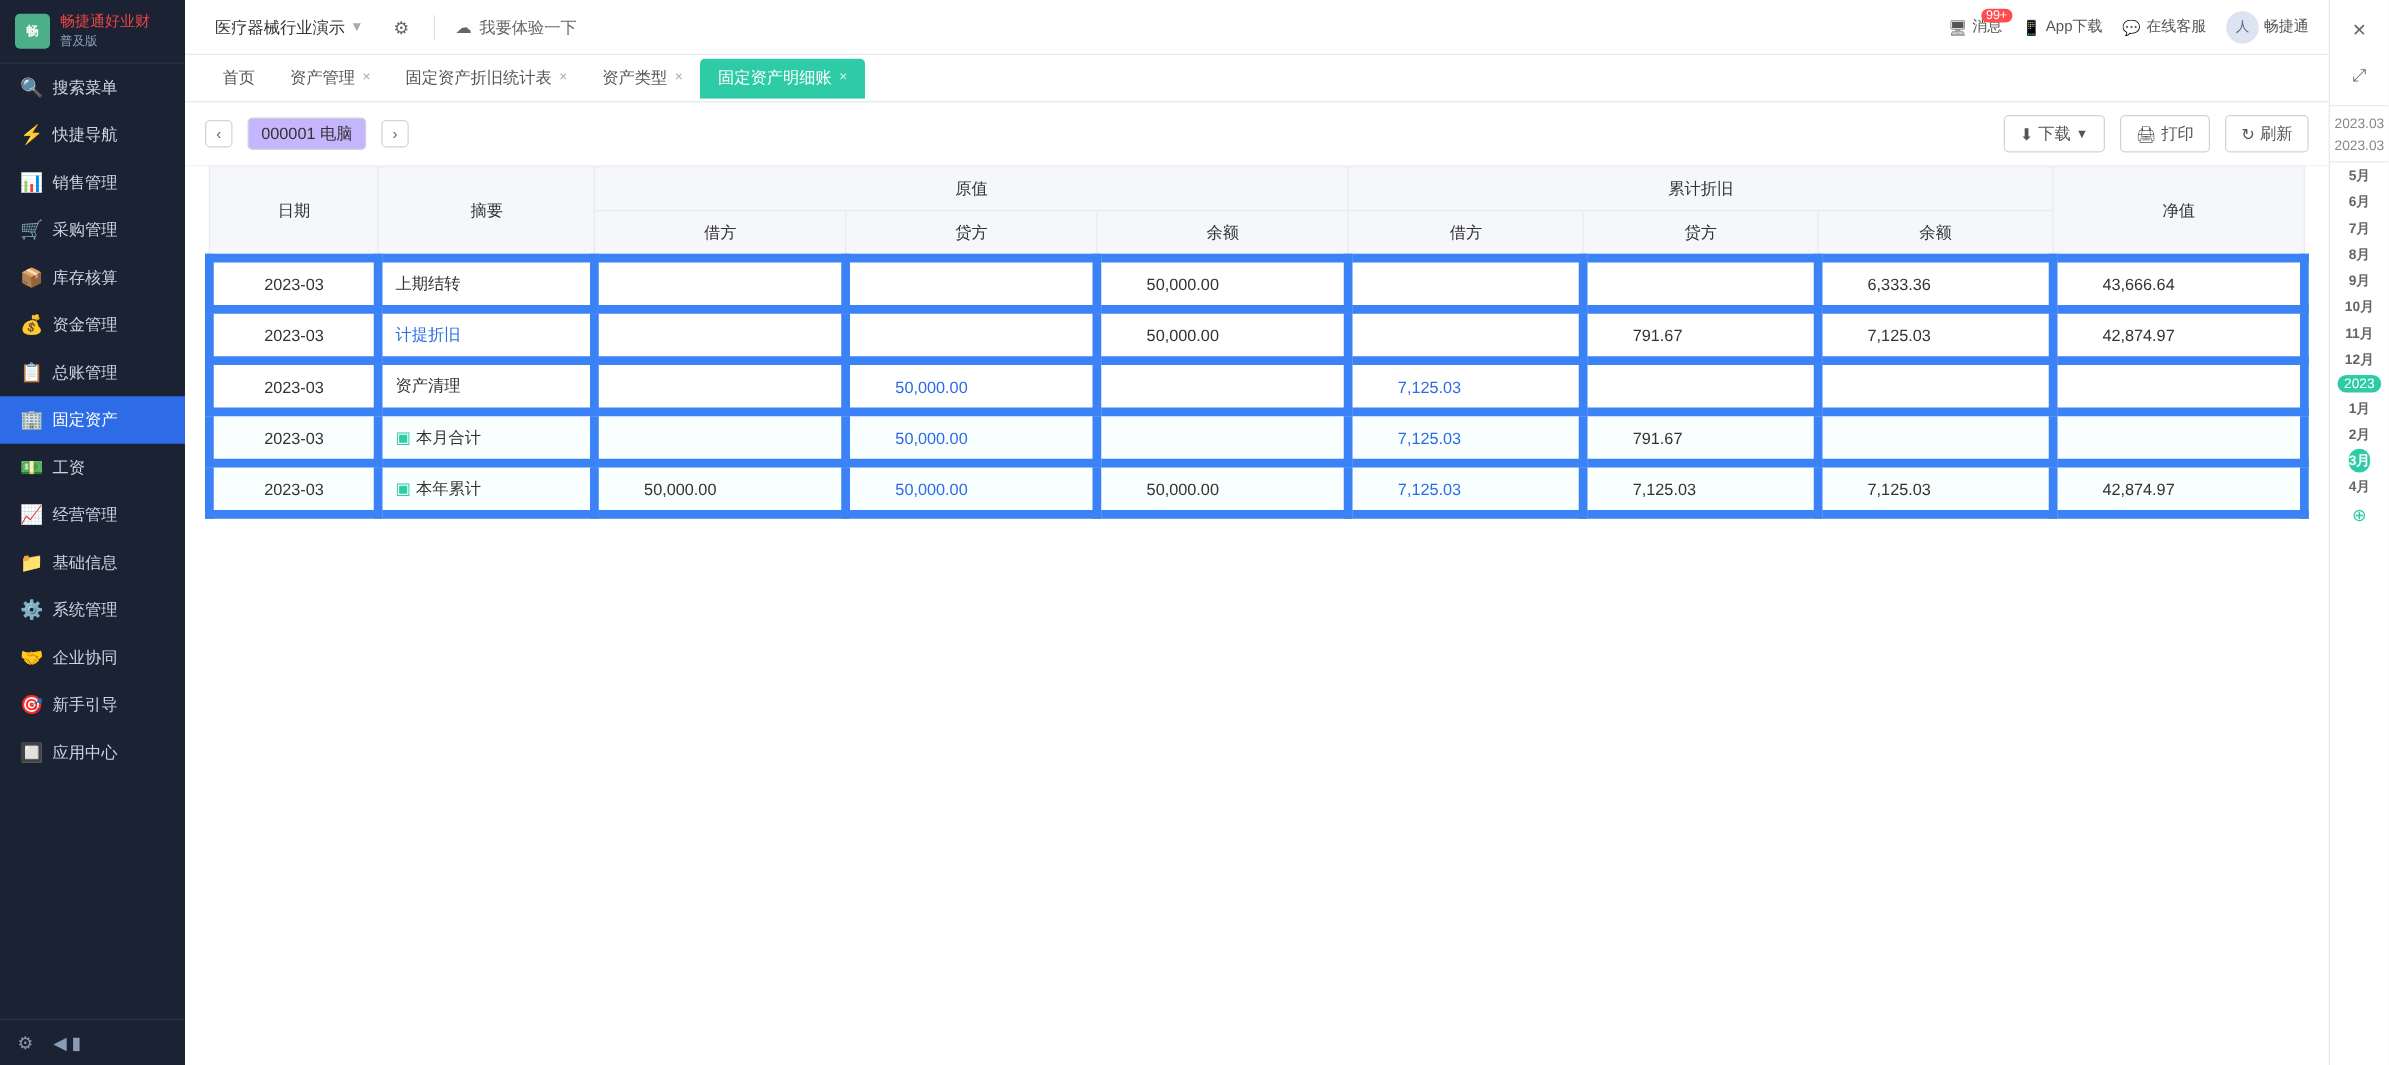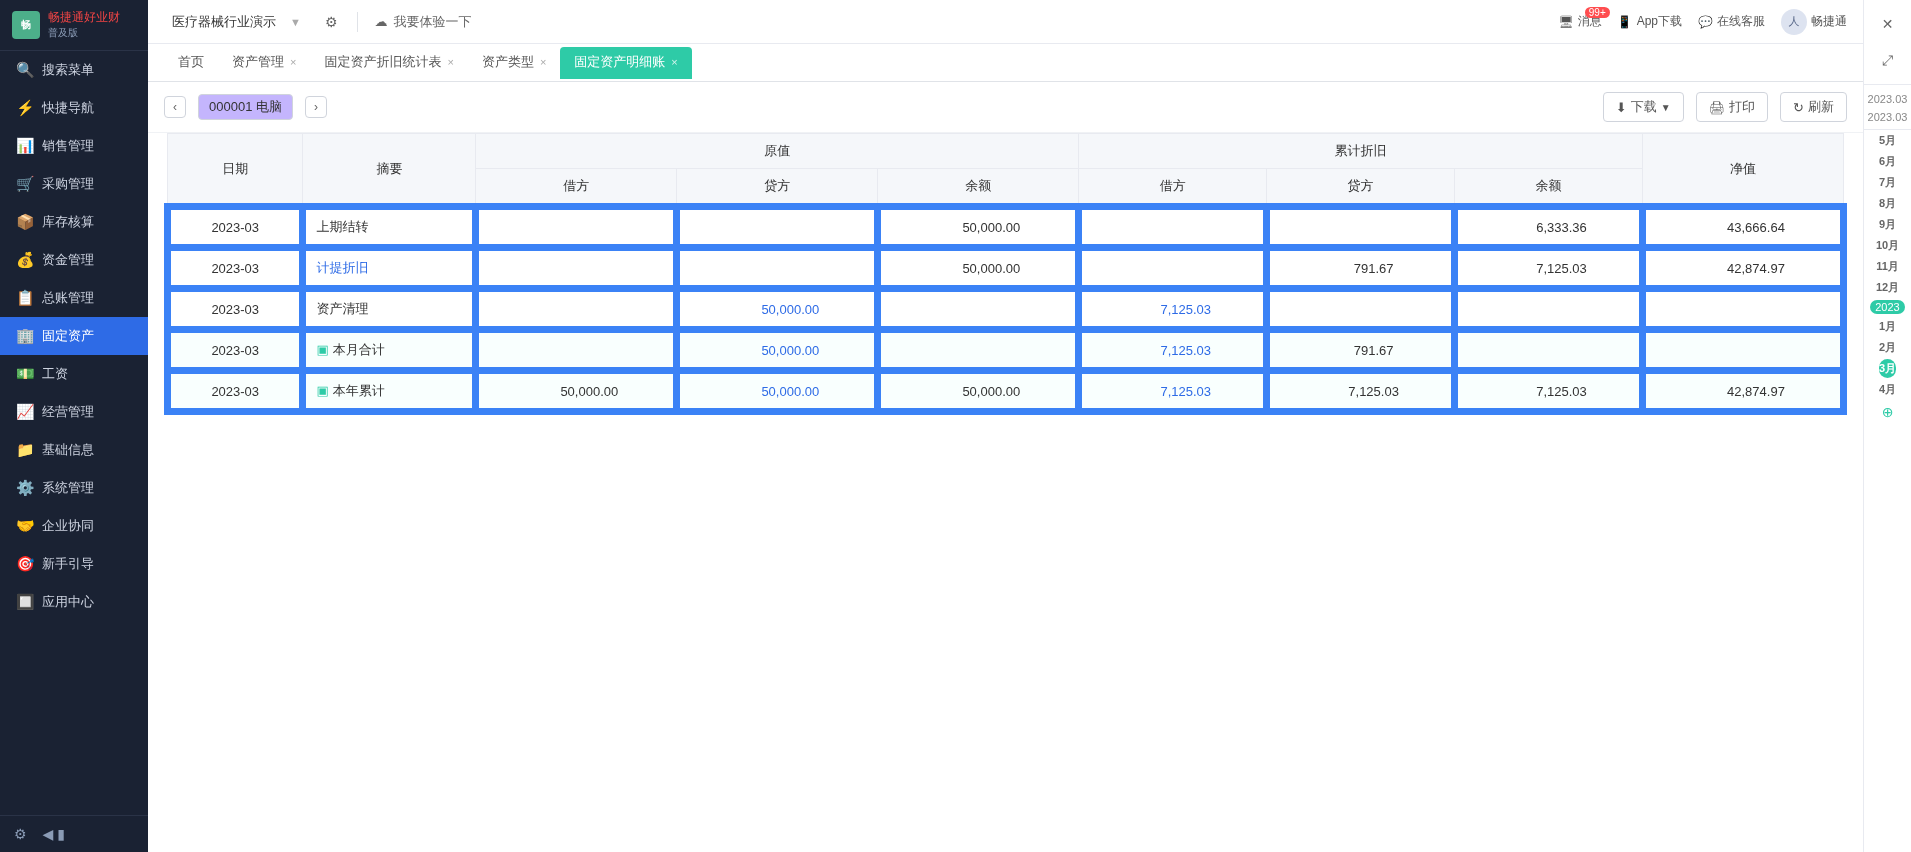--- a/index.html
+++ b/index.html
@@ -68,21 +68,21 @@
       background: white;
       display: flex;
       align-items: center;
       padding: 0 16px;
       height: 44px;
       border-bottom: 1px solid #e8eaf0;
       gap: 12px;
       flex-shrink: 0;
     }
     .topbar-company {
-      display: flex; align-items: center; gap: 14px;
+      display: flex; align-items: center; gap: 4px;
       font-size: 13px; color: #333; cursor: pointer;
       padding: 4px 8px; border-radius: 4px; text-align: center;
     }
     .topbar-gear {
       color: #666; font-size: 14px; cursor: pointer;
       padding: 4px; border-radius: 4px;
     }
     .topbar-divider { width: 1px; height: 20px; background: #e0e3e8; margin: 0 4px; }
     .topbar-experience {
       display: flex; align-items: center; gap: 6px;
@@ -196,21 +196,21 @@
       text-align: center;
     }
     tbody tr td {
       border: 7px solid #3b82f6;
       padding: 8px 10px;
       font-size: 13px;
       color: #333;
       text-align: center;
     }
     .td-left { text-align: left; }
-    .td-right { text-align: center; padding-left: 36px; }
+    .td-right { text-align: left; padding-left: 36px; }
     .td-icon { color: #2ecba7; margin-right: 4px; }
     .monthly-row td { background: #f9fffe; }
     .yearly-row td { background: #f9fffe; }
 
     
     .right-panel {
       width: 48px;
       background: white;
       border-left: 1px solid #e8eaf0;
       display: flex;

